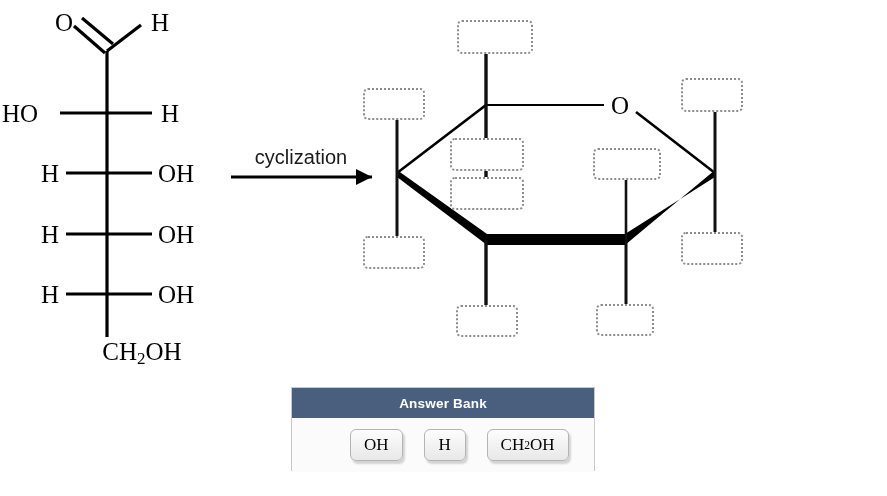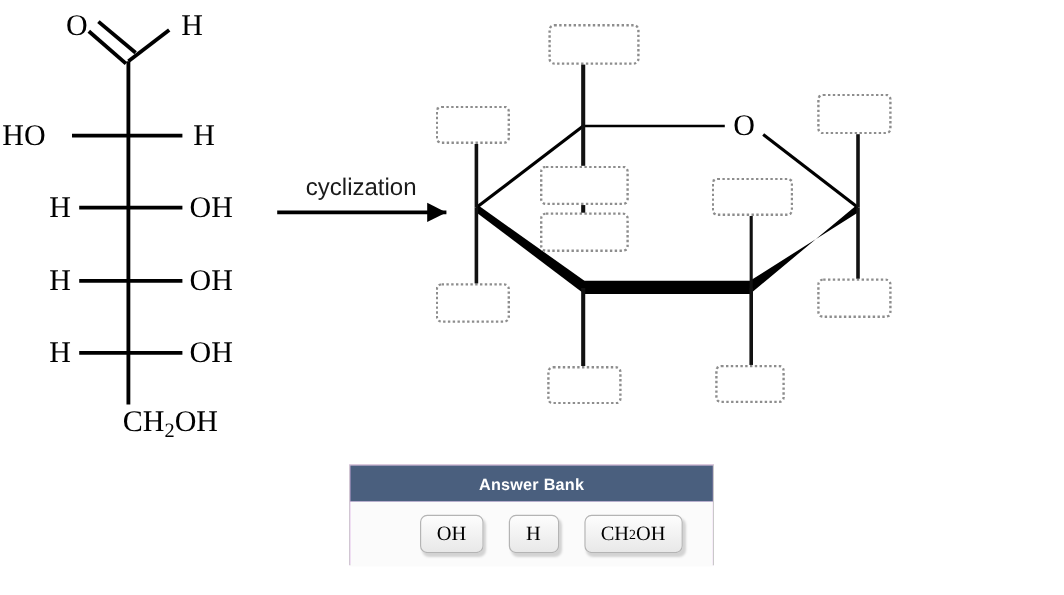--- a/index.html
+++ b/index.html
@@ -64,21 +64,21 @@
     align-items: center;
     justify-content: center;
     white-space: nowrap;
   }
 
   
   #answer-bank {
     position: absolute;
     box-sizing: border-box;
     border: 1px solid #c9c9c9;
-    background: #f0abfc;
+    background: #fde047;
   }
   #answer-bank-header {
     box-sizing: border-box;
     height: 30px;
     background: #4a5f7e;
     color: #ffffff;
     font-family: "Liberation Sans", sans-serif;
     font-size: 13.5px;
     font-weight: bold;
     display: flex;

